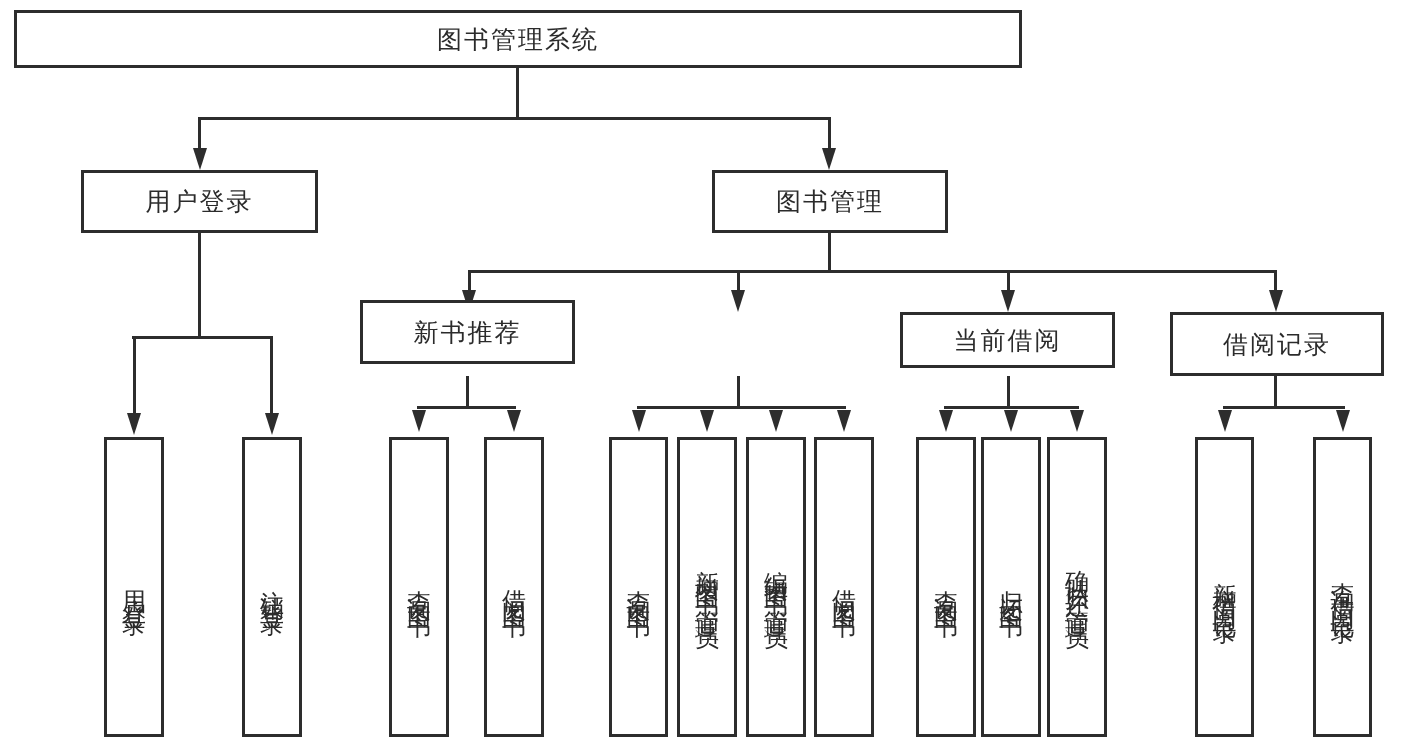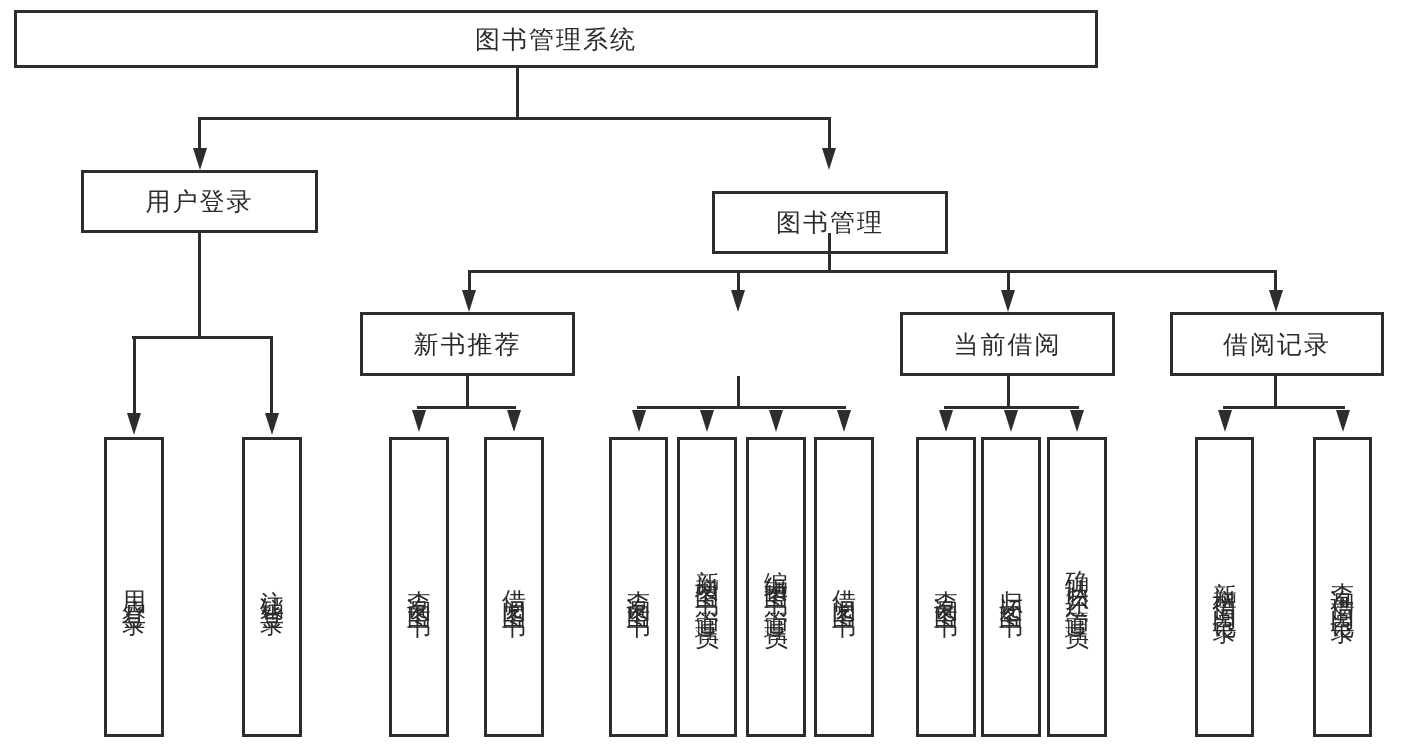--- a/index.html
+++ b/index.html
@@ -27,35 +27,35 @@
   .watermark{
     position:absolute;top:716px;right:2px;font-size:20px;color:#9b9b9b;
     white-space:nowrap;letter-spacing:0.5px;
   }
 </style>
 </head>
 <body>
 
 <div id="stage">
 
-  <div class="box" style="left:14px;top:10px;width:1084px;height:58px;">
+  <div class="box" style="left:14px;top:10px;width:1008px;height:58px;">
     <span class="hlabel">图书管理系统</span>
   </div>
 
   <div class="vline" style="left:516px;top:66px;height:53px;"></div>
   <div class="hline" style="left:198px;top:117px;width:633px;"></div>
   <div class="vline" style="left:198px;top:117px;height:33px;"></div>
   <div class="arrow" style="left:193px;top:148px;"></div>
   <div class="vline" style="left:828px;top:117px;height:33px;"></div>
   <div class="arrow" style="left:822px;top:148px;"></div>
 
   <div class="box" style="left:81px;top:170px;width:237px;height:63px;">
     <span class="hlabel">用户登录</span>
   </div>
-  <div class="box" style="left:712px;top:170px;width:236px;height:63px;margin-top:21px;">
+  <div class="box" style="left:712px;top:170px;width:236px;height:63px;">
     <span class="hlabel">图书管理</span>
   </div>
 
   <div class="vline" style="left:198px;top:233px;height:106px;"></div>
   <div class="hline" style="left:132px;top:336px;width:141px;"></div>
   <div class="vline" style="left:133px;top:336px;height:78px;"></div>
   <div class="arrow" style="left:127px;top:413px;"></div>
   <div class="vline" style="left:270px;top:336px;height:78px;"></div>
   <div class="arrow" style="left:265px;top:413px;"></div>
 
@@ -63,24 +63,24 @@
   <div class="hline" style="left:468px;top:270px;width:808px;"></div>
   <div class="vline" style="left:468px;top:270px;height:20px;"></div>
   <div class="arrow" style="left:462px;top:290px;"></div>
   <div class="vline" style="left:737px;top:270px;height:20px;"></div>
   <div class="arrow" style="left:731px;top:290px;"></div>
   <div class="vline" style="left:1007px;top:270px;height:20px;"></div>
   <div class="arrow" style="left:1001px;top:290px;"></div>
   <div class="vline" style="left:1274px;top:270px;height:20px;"></div>
   <div class="arrow" style="left:1269px;top:290px;"></div>
 
-  <div class="box" style="left:360px;top:312px;width:215px;height:64px;">
+  <div class="box" style="left:360px;top:300px;width:215px;height:64px;">
     <span class="hlabel">新书推荐</span>
   </div>
-  <div class="box" style="left:900px;top:312px;width:215px;height:64px;">
+  <div class="box" style="left:900px;top:312px;width:215px;height:56px;">
     <span class="hlabel">当前借阅</span>
   </div>
   <div class="box" style="left:1170px;top:312px;width:214px;height:64px;">
     <span class="hlabel">借阅记录</span>
   </div>
 
   <div class="vline" style="left:466px;top:376px;height:33px;"></div>
   <div class="hline" style="left:417px;top:406px;width:99px;"></div>
   <div class="arrow" style="left:412px;top:410px;"></div>
   <div class="arrow" style="left:507px;top:410px;"></div>

